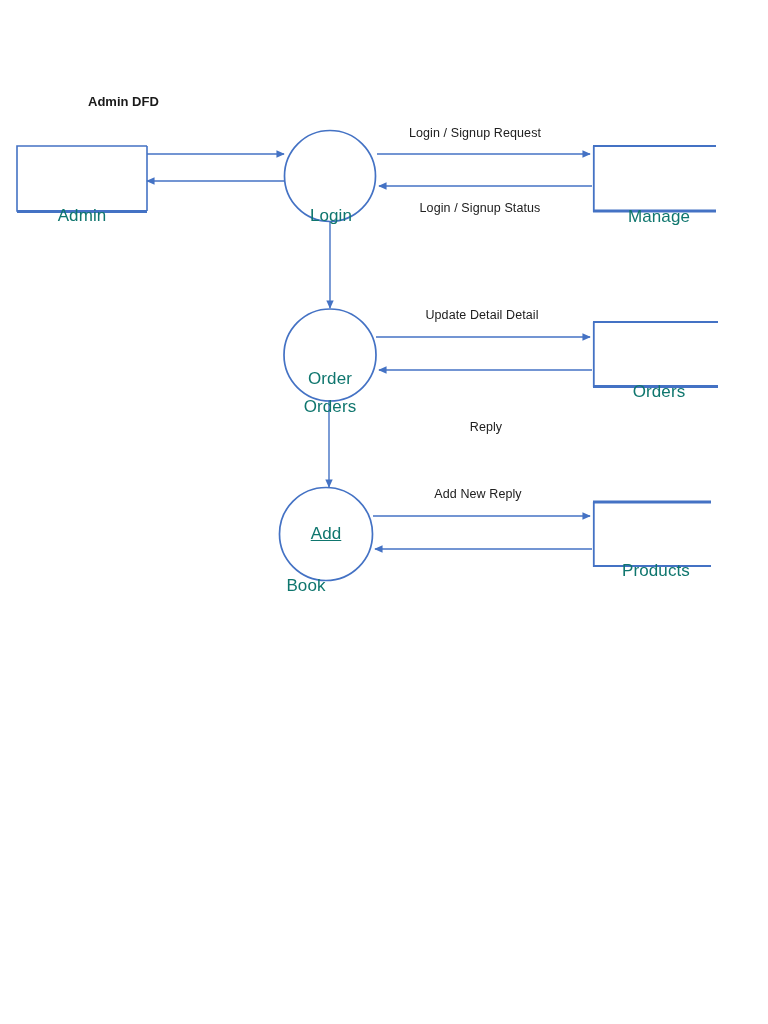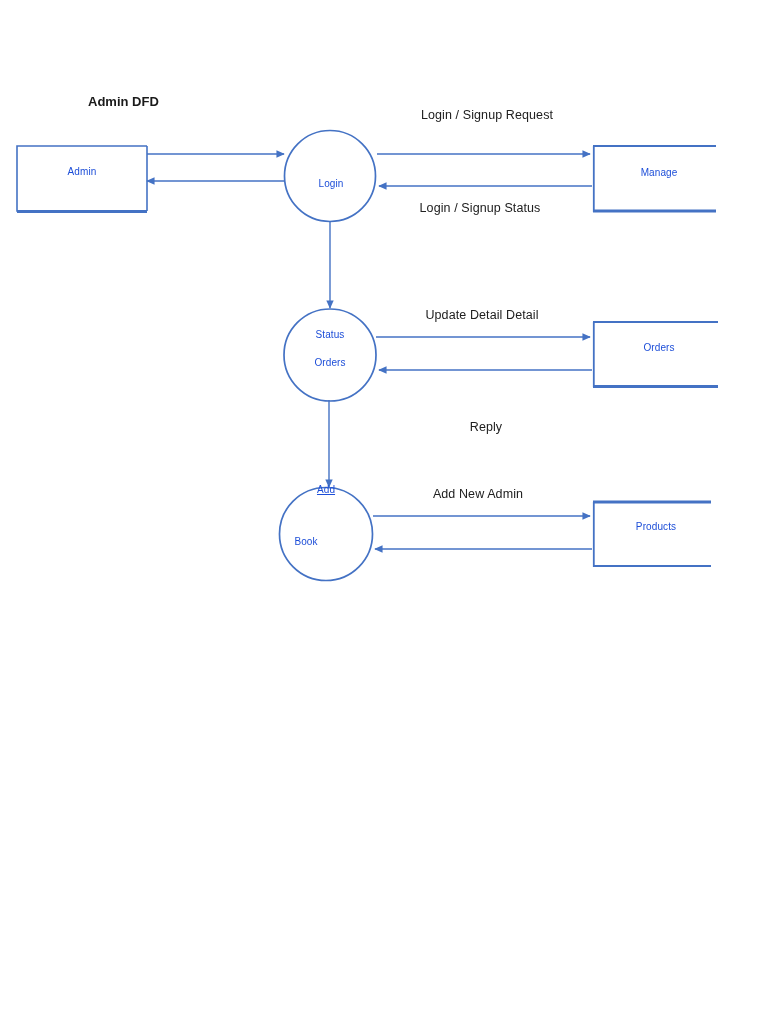--- a/index.html
+++ b/index.html
@@ -35,25 +35,26 @@
     position: absolute;
     font-family: "Liberation Sans", "DejaVu Sans", sans-serif;
     font-size: 12.5px;
     color: #202020;
     white-space: nowrap;
     letter-spacing: 0.1px;
   }
   .node-label {
     position: absolute;
     font-family: "Liberation Sans", "DejaVu Sans", sans-serif;
-    font-size: 10px;
-    color: #1d4ed8;
+    font-size: 17px;
+    color: #0f766e;
     white-space: nowrap;
     text-align: center;
     letter-spacing: 0.1px;
+    margin-top: 40px;
   }
   .title-label {
     position: absolute;
     font-family: "Liberation Sans", "DejaVu Sans", sans-serif;
     font-size: 13px;
     font-weight: 600;
     color: #1a1a1a;
     white-space: nowrap;
   }
   .centerbox {
@@ -144,31 +145,31 @@
   <div class="title-label" style="left:88px; top:94px;">Admin DFD</div>
 
   <div class="node-label centerbox" style="left:82px; top:166px;">Admin</div>
 
   <div class="node-label centerbox" style="left:659px; top:167px;">Manage</div>
 
   <div class="node-label centerbox" style="left:659px; top:342px;">Orders</div>
 
   <div class="node-label centerbox" style="left:656px; top:521px;">Products</div>
 
-  <div class="node-label centerbox" style="left:331px; top:178px;">Login</div>
+  <div class="node-label centerbox" style="left:331px; top:166px;">Login</div>
 
-  <div class="node-label centerbox" style="left:330px; top:329px;">Status</div>
+  <div class="node-label centerbox" style="left:330px; top:329px;">Order</div>
   <div class="node-label centerbox" style="left:330px; top:357px;">Orders</div>
 
   <div class="node-label centerbox" style="left:326px; top:484px;text-decoration:underline;">Add</div>
   <div class="node-label centerbox" style="left:306px; top:536px;">Book</div>
 
-  <div class="dfd-label centerbox" style="left:475px; top:108px;margin-left:12px;">Login / Signup Request</div>
+  <div class="dfd-label centerbox" style="left:475px; top:126px;">Login / Signup Request</div>
 
   <div class="dfd-label centerbox" style="left:480px; top:201px;">Login / Signup Status</div>
 
   <div class="dfd-label centerbox" style="left:482px; top:308px;">Update Detail Detail</div>
 
   <div class="dfd-label centerbox" style="left:486px; top:384px;margin-top:36px;">Reply</div>
 
-  <div class="dfd-label centerbox" style="left:478px; top:487px;">Add New Admin</div>
+  <div class="dfd-label centerbox" style="left:478px; top:487px;">Add New Reply</div>
 
 </div>
 
 </body></html>

